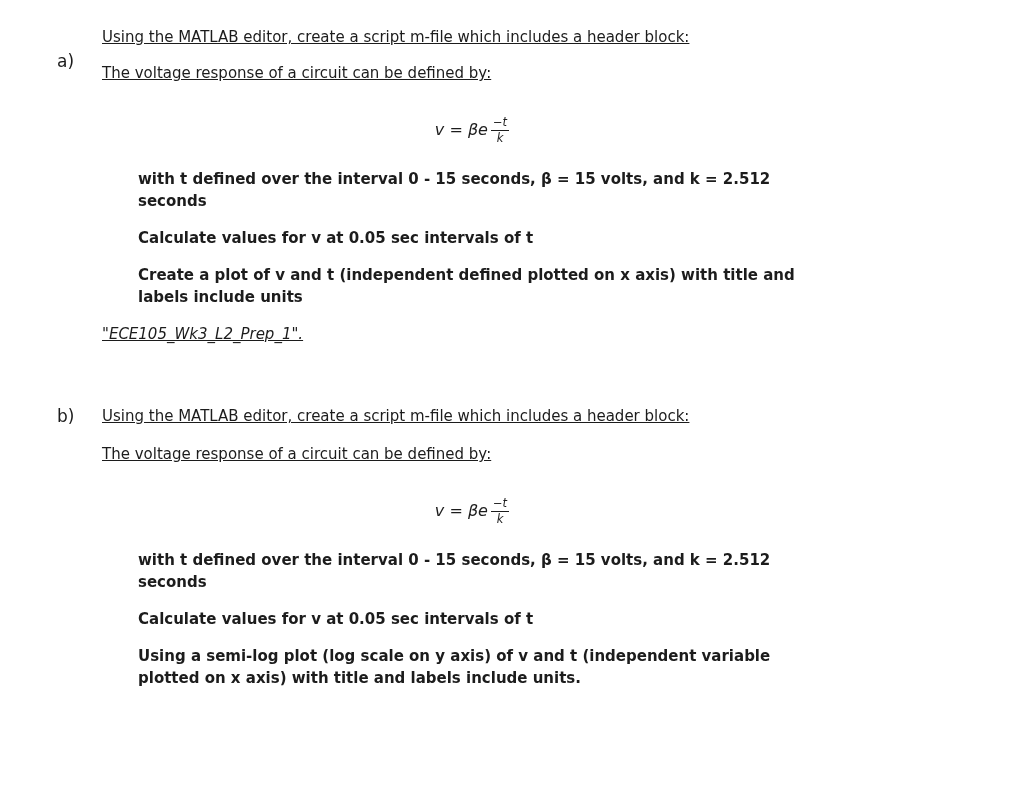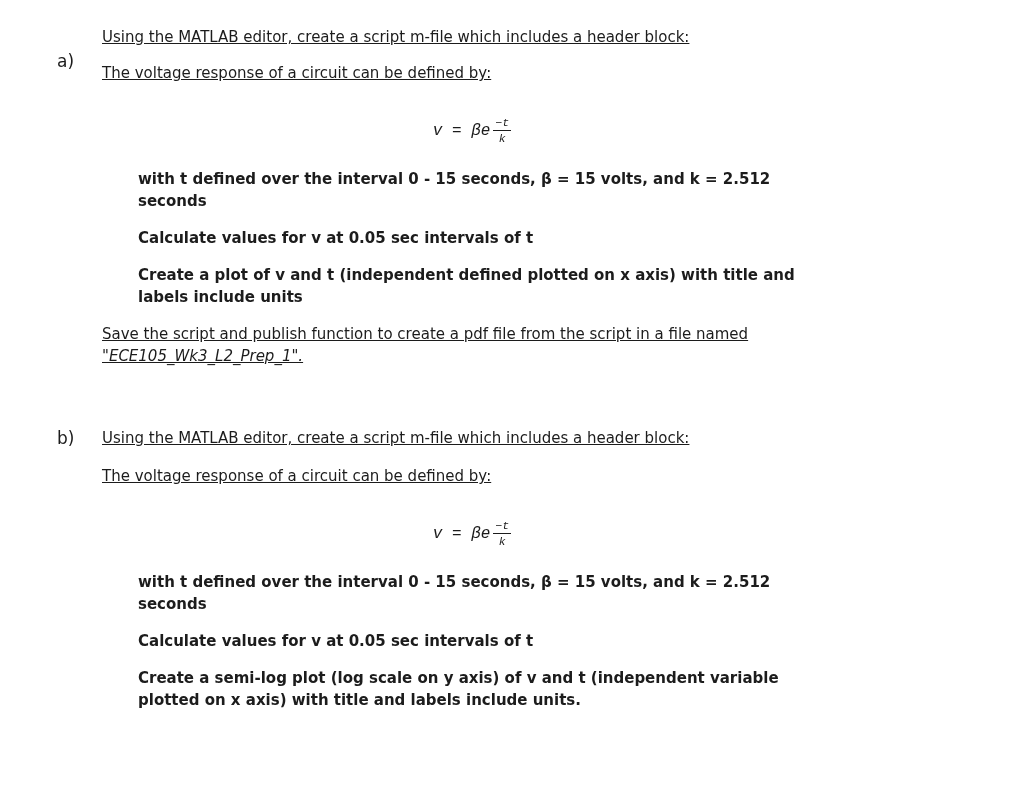--- a/index.html
+++ b/index.html
@@ -58,21 +58,20 @@
     margin-top: 14px;
     white-space: pre-line;
   }
   .italic {
     font-style: italic;
   }
   .formula-row {
     text-align: center;
     margin: 16px 0 20px 0;
     height: 48px;
-    font-family: Liberation Mono, monospace;
   }
   .formula {
     display: inline-block;
     font-style: italic;
     font-size: 16px;
     padding-top: 16px;
   }
   .exp {
     display: inline-flex;
     flex-direction: column;
@@ -109,22 +108,21 @@
             </span>
         </span>
       </div>
 
       <p class="indent">with t defined over the interval 0 - 15 seconds, β = 15 volts, and k = 2.512
 seconds</p>
       <p class="indent">Calculate values for v at 0.05 sec intervals of t</p>
       <p class="indent">Create a plot of v and t (independent defined plotted on x axis) with title and
 labels include units</p>
 
-      <p class="para save-para"><span>Save the script and publish function to create a pdf file from the script in a file named
-</span><span class="italic">"ECE105_Wk3_L2_Prep_1".</span></p>
+      <p class="para save-para"><span class="italic">"ECE105_Wk3_L2_Prep_1".</span></p>
     </div>
   </div>
 
   <div class="section section-b">
     <div class="label-col label-b">b)</div>
     <div class="content">
       <p class="para">Using the MATLAB editor, create a script m-file which includes a header block:</p>
       <p class="para" style="margin-top:16px;">The voltage response of a circuit can be defined by:</p>
 
       <div class="formula-row">
@@ -132,18 +130,18 @@
           <span>v = βe</span><span class="exp">
               <span class="num">−t</span>
               <span class="den">k</span>
             </span>
         </span>
       </div>
 
       <p class="indent">with t defined over the interval 0 - 15 seconds, β = 15 volts, and k = 2.512
 seconds</p>
       <p class="indent">Calculate values for v at 0.05 sec intervals of t</p>
-      <p class="indent">Create a semi-log plot (log scale on y axis) of v and t (independent variable
+      <p class="indent">Using a semi-log plot (log scale on y axis) of v and t (independent variable
 plotted on x axis) with title and labels include units.</p>
     </div>
   </div>
 
 </div>
 
 </body></html>

